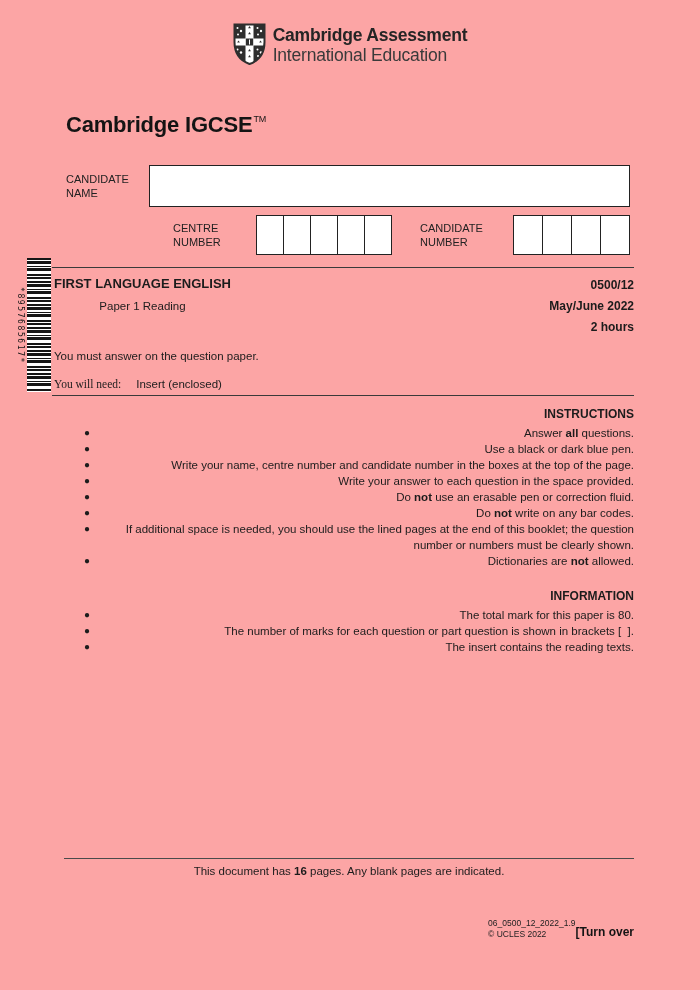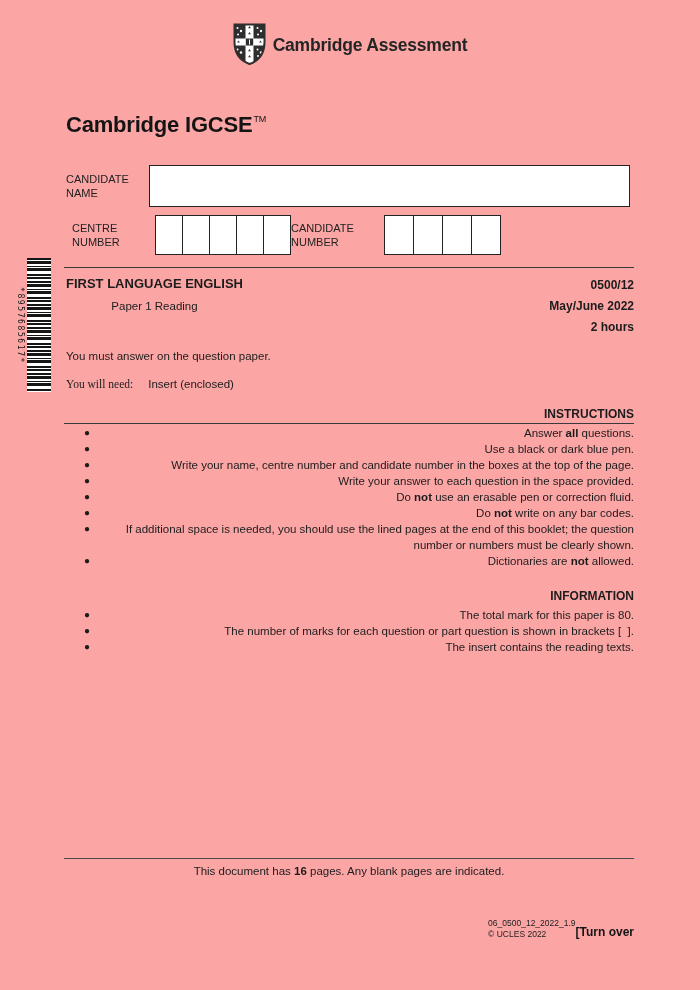--- a/index.html
+++ b/index.html
@@ -26,21 +26,21 @@
     position: absolute; top: 112px; left: 66px;
     font-size: 22px; font-weight: bold; color: #141414; letter-spacing: -0.2px;
   }
   .doc-title sup { font-size: 9px; font-weight: normal; position: relative; top: -2px; left: 1px; }
 
   
   .name-row { position: absolute; top: 165px; left: 66px; right: 70px; display: flex; }
   .form-label { width: 83px; flex: 0 0 83px; font-size: 11px; line-height: 13.5px; padding-top: 8px; color: #222; }
   .name-box { flex: 1; height: 42px; border: 1px solid #222; background: #fff; }
 
-  .num-row { position: absolute; top: 215px; left: 72px; right: 70px; display: flex; justify-content: flex-start; }
+  .num-row { position: absolute; top: 215px; left: 72px; right: 70px; display: flex; justify-content: flex-end; gap: 28px; }
   .num-group { display: flex; }
   .num-group .form-label { padding-top: 7px; }
   .cand-label { width: 80px; flex: 0 0 80px; margin-right: 13px; }
   .cells { display: flex; }
   .cell { width: 28px; height: 40px; border: 1px solid #222; margin-left: -1px; background: #fff; }
   .cell:first-child { margin-left: 0; }
   .cells-candidate .cell { width: 30px; }
 
   
   .barcode-wrap { position: absolute; left: 16px; top: 258px; height: 134px; display: flex; align-items: center; gap: 2px; }
@@ -52,21 +52,21 @@
   .barcode-stripes {
     width: 24px; height: 134px;
     background: repeating-linear-gradient(to bottom,
       #161616 0 2px, #fff 2px 3px, #161616 3px 6px, #fff 6px 8px,
       #161616 8px 9px, #fff 9px 10px, #161616 10px 13px, #fff 13px 16px,
       #161616 16px 18px, #fff 18px 19px, #161616 19px 21px, #fff 21px 23px);
   }
 
   
   .exam-block {
-    position: absolute; top: 267px; left: 64px; right: 66px; height: 157px;
+    position: absolute; top: 267px; left: 52px; right: 66px; height: 129px;
     border-top: 1.5px solid #3a3a3a; border-bottom: 1.5px solid #3a3a3a;
   }
   .exam-left { position: absolute; top: 8px; left: 2px; }
   .exam-subject { font-size: 13px; font-weight: bold; }
   .exam-paper { margin-top: 9px; font-size: 11.5px; text-align: center; }
   .exam-right { position: absolute; top: 7px; right: 0; text-align: right; font-weight: bold; font-size: 12px; line-height: 21px; }
   .exam-answer-note { position: absolute; top: 82px; left: 2px; font-size: 11.5px; }
   .exam-need { position: absolute; top: 110px; left: 2px; font-size: 11.5px; }
   .exam-need .need-label { margin-right: 15px; font-family: Liberation Serif, serif; }
 
@@ -133,20 +133,21 @@
           <path d="M16.5 26 l1.4 2.2 h-2.8 Z"></path>
           <path d="M16.5 32 l1.4 2.2 h-2.8 Z"></path>
           <rect x="12.8" y="15.5" width="7.4" height="7"></rect>
         </g>
         <line x1="16.5" y1="16.5" x2="16.5" y2="21.5" stroke="#ffffff" stroke-width="1"></line>
       </g>
       <path d="M1.5 1.5 H31.5 V19 C31.5 31.5 25 38 16.5 41 C8 38 1.5 31.5 1.5 19 Z" fill="none" stroke="#2e2e2e" stroke-width="2"></path>
     </svg>
     <div class="logo-text">
       <div class="logo-line1">Cambridge Assessment</div>
+      <div class="logo-line2">International Education</div>
     </div>
   </div>
 
   <div class="doc-title"><span>Cambridge IGCSE</span><sup>TM</sup></div>
 
   <div class="name-row">
     <div class="form-label">CANDIDATE NAME</div>
     <div class="name-box"></div>
   </div>
 

